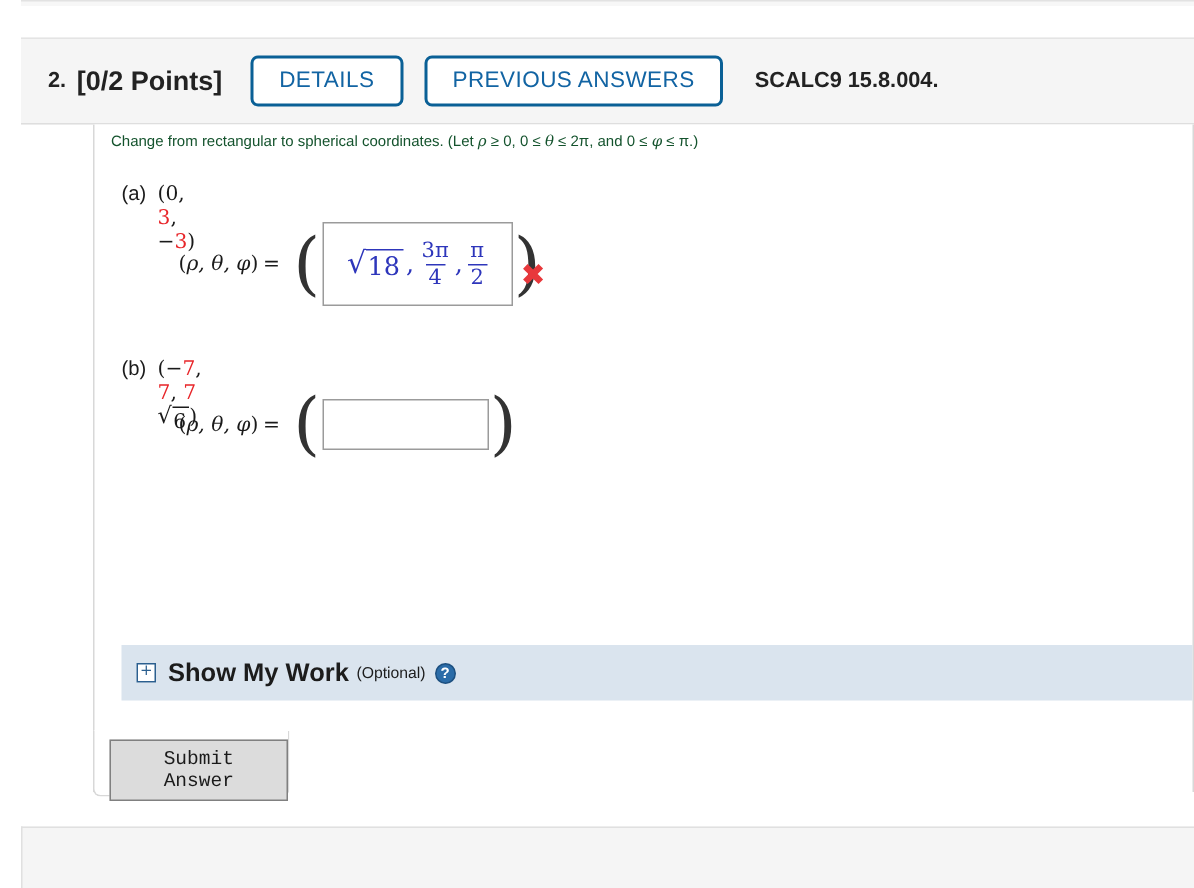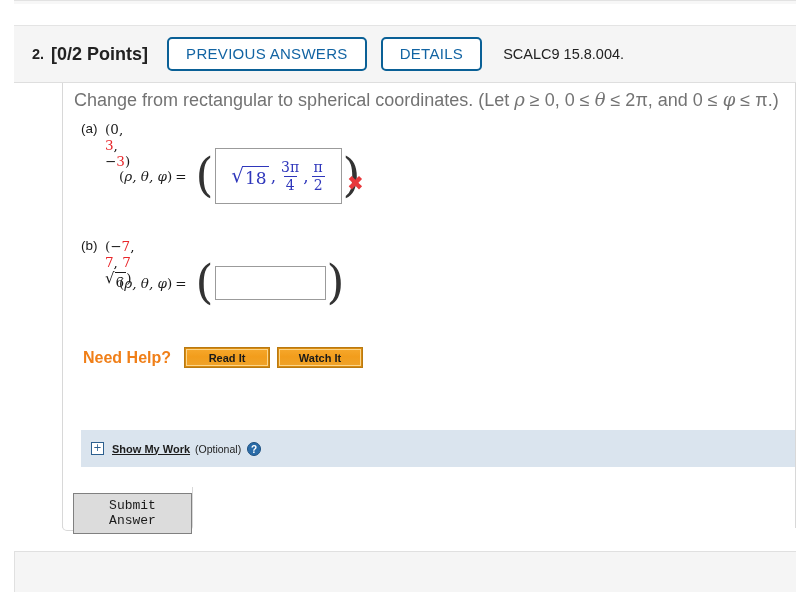--- a/index.html
+++ b/index.html
@@ -63,21 +63,21 @@
     font-size: 15px;
     letter-spacing: 0.3px;
     padding: 7px 17px 8px 17px;
     margin-right: 14px;
     cursor: pointer;
     font-family: "Liberation Sans", sans-serif;
     line-height: 1;
   }
   .q-code {
     font-size: 14.5px;
-    font-weight: normal;
+    font-weight: bold;
     color: #222;
     margin-left: 7px;
   }
 
   
   .q-body {
     position: absolute;
     left: 62px;
     top: 83px;
     width: 734px;
@@ -85,22 +85,22 @@
     border-left: 1px solid #d8d8d8;
     border-right: 1px solid #d8d8d8;
     box-sizing: border-box;
     background: #ffffff;
   }
 
   .prompt {
     position: absolute;
     left: 11px;
     top: 6px;
-    font-size: 18px;
-    color: #737373;
+    font-size: 10px;
+    color: #14532d;
     white-space: nowrap;
   }
   .mi { font-style: italic; font-family: "DejaVu Serif", serif; }
 
   
   .part {
     position: absolute;
     left: 18px;
   }
   .part-a { top: 38px; }
@@ -263,24 +263,23 @@
     color: #2b5f8f;
     font-size: 10px;
     line-height: 9px;
     text-align: center;
     margin-right: 8px;
     background: #ffffff;
     font-family: "DejaVu Sans", sans-serif;
     cursor: pointer;
   }
   .smw-title {
-    font-size: 11px;
+    font-size: 17px;
     font-weight: bold;
     color: #1c1c1c;
-    text-decoration: underline;
   }
   .smw-opt {
     font-size: 10.5px;
     color: #1c1c1c;
     margin-left: 5px;
   }
   .qmark {
     width: 14px;
     height: 14px;
     border-radius: 50%;
@@ -338,22 +337,22 @@
 </head>
 <body>
 
 <div id="page">
 
   <div class="top-stub"></div>
 
   <div class="q-header">
     <span class="q-number">2.</span>
     <span class="q-points">[0/2 Points]</span>
+    <button class="pill-btn">DETAILS</button>
     <button class="pill-btn">PREVIOUS ANSWERS</button>
-    <button class="pill-btn">DETAILS</button>
     <span class="q-code">SCALC9 15.8.004.</span>
   </div>
 
   <div class="q-body">
 
     <div class="prompt"><span>Change from rectangular to spherical coordinates. (Let </span><span class="mi">ρ</span><span> ≥ 0, 0 ≤ </span><span class="mi">θ</span><span> ≤ 2π, and 0 ≤ </span><span class="mi">φ</span><span> ≤ π.)</span></div>
 
     <div class="part part-a">
       <span class="part-label">(a)</span>
 
@@ -403,25 +402,20 @@
         <span class="bigparen">(</span>
 
         <div class="ansbox ansbox-b">
           <span></span>
         </div>
 
         <span class="bigparen">)</span>
       </div>
     </div>
 
-    <div class="needhelp">
-      <span class="needhelp-label">Need Help?</span>
-      <button class="help-btn">Read It</button>
-      <button class="help-btn">Watch It</button>
-    </div>
 
     <div class="smw">
       <span class="plusbox">+</span>
       <span class="smw-title">Show My Work</span>
       <span class="smw-opt">(Optional)</span>
       <span class="qmark">?</span>
     </div>
 
   </div>
 

